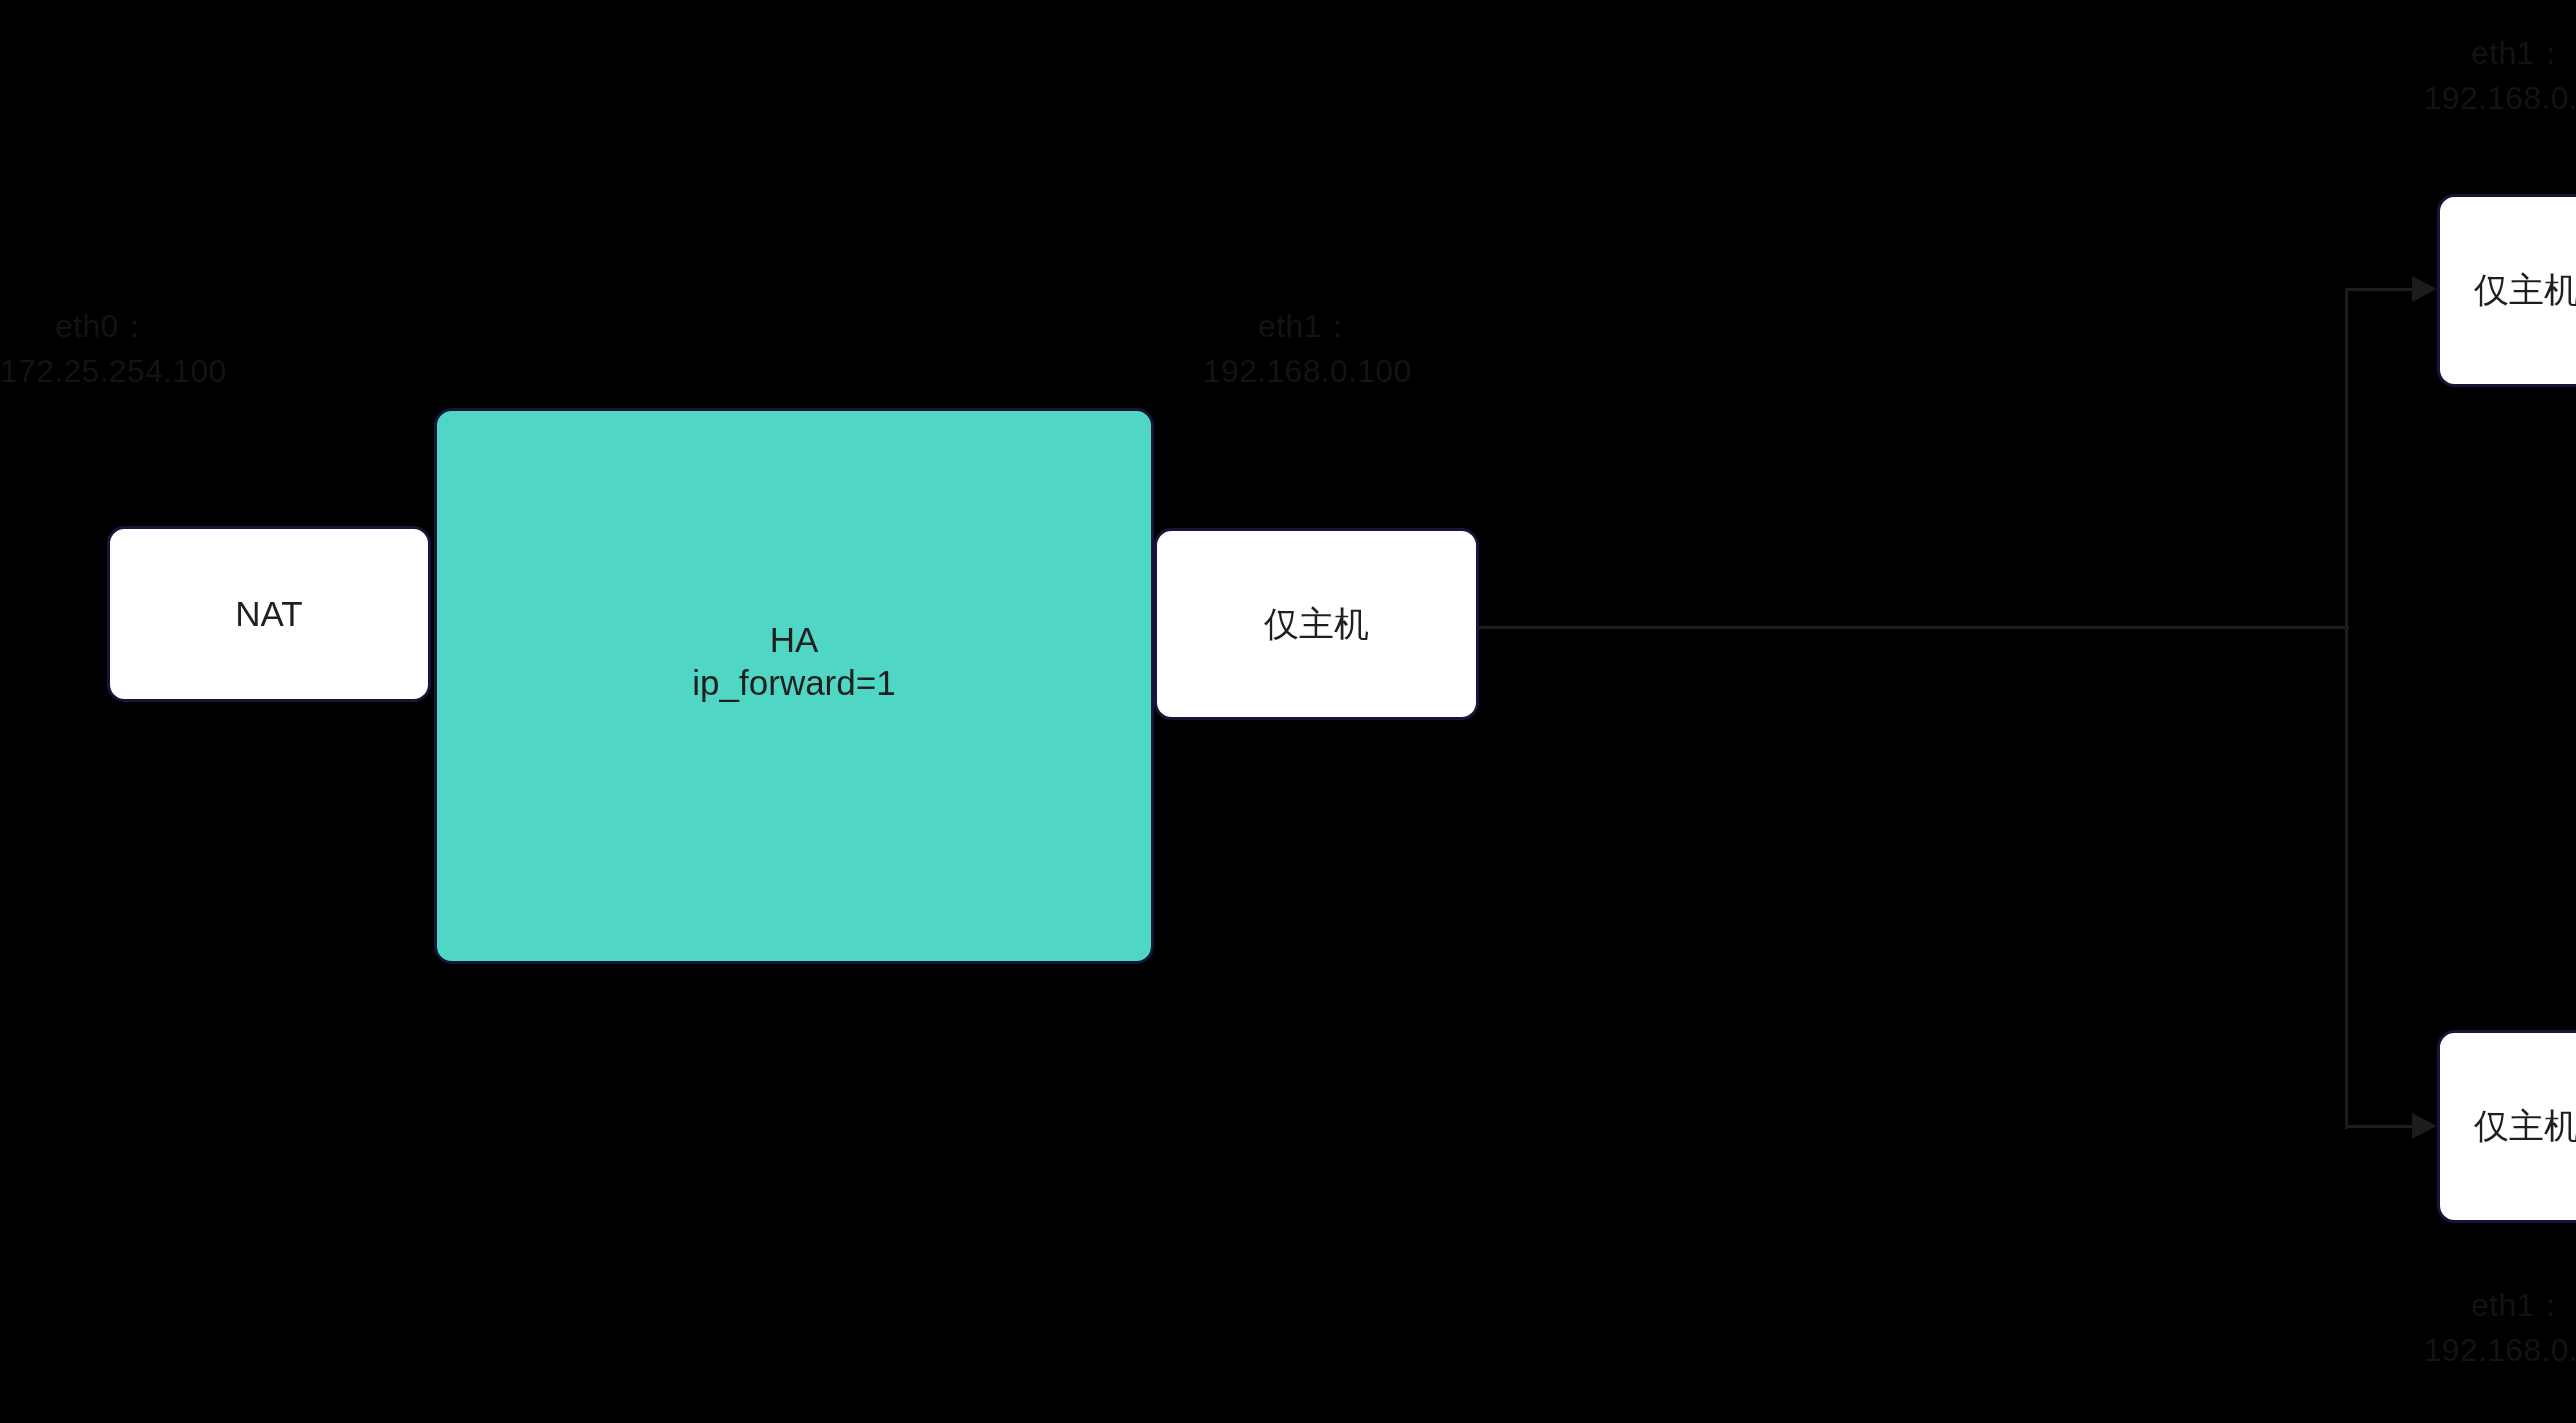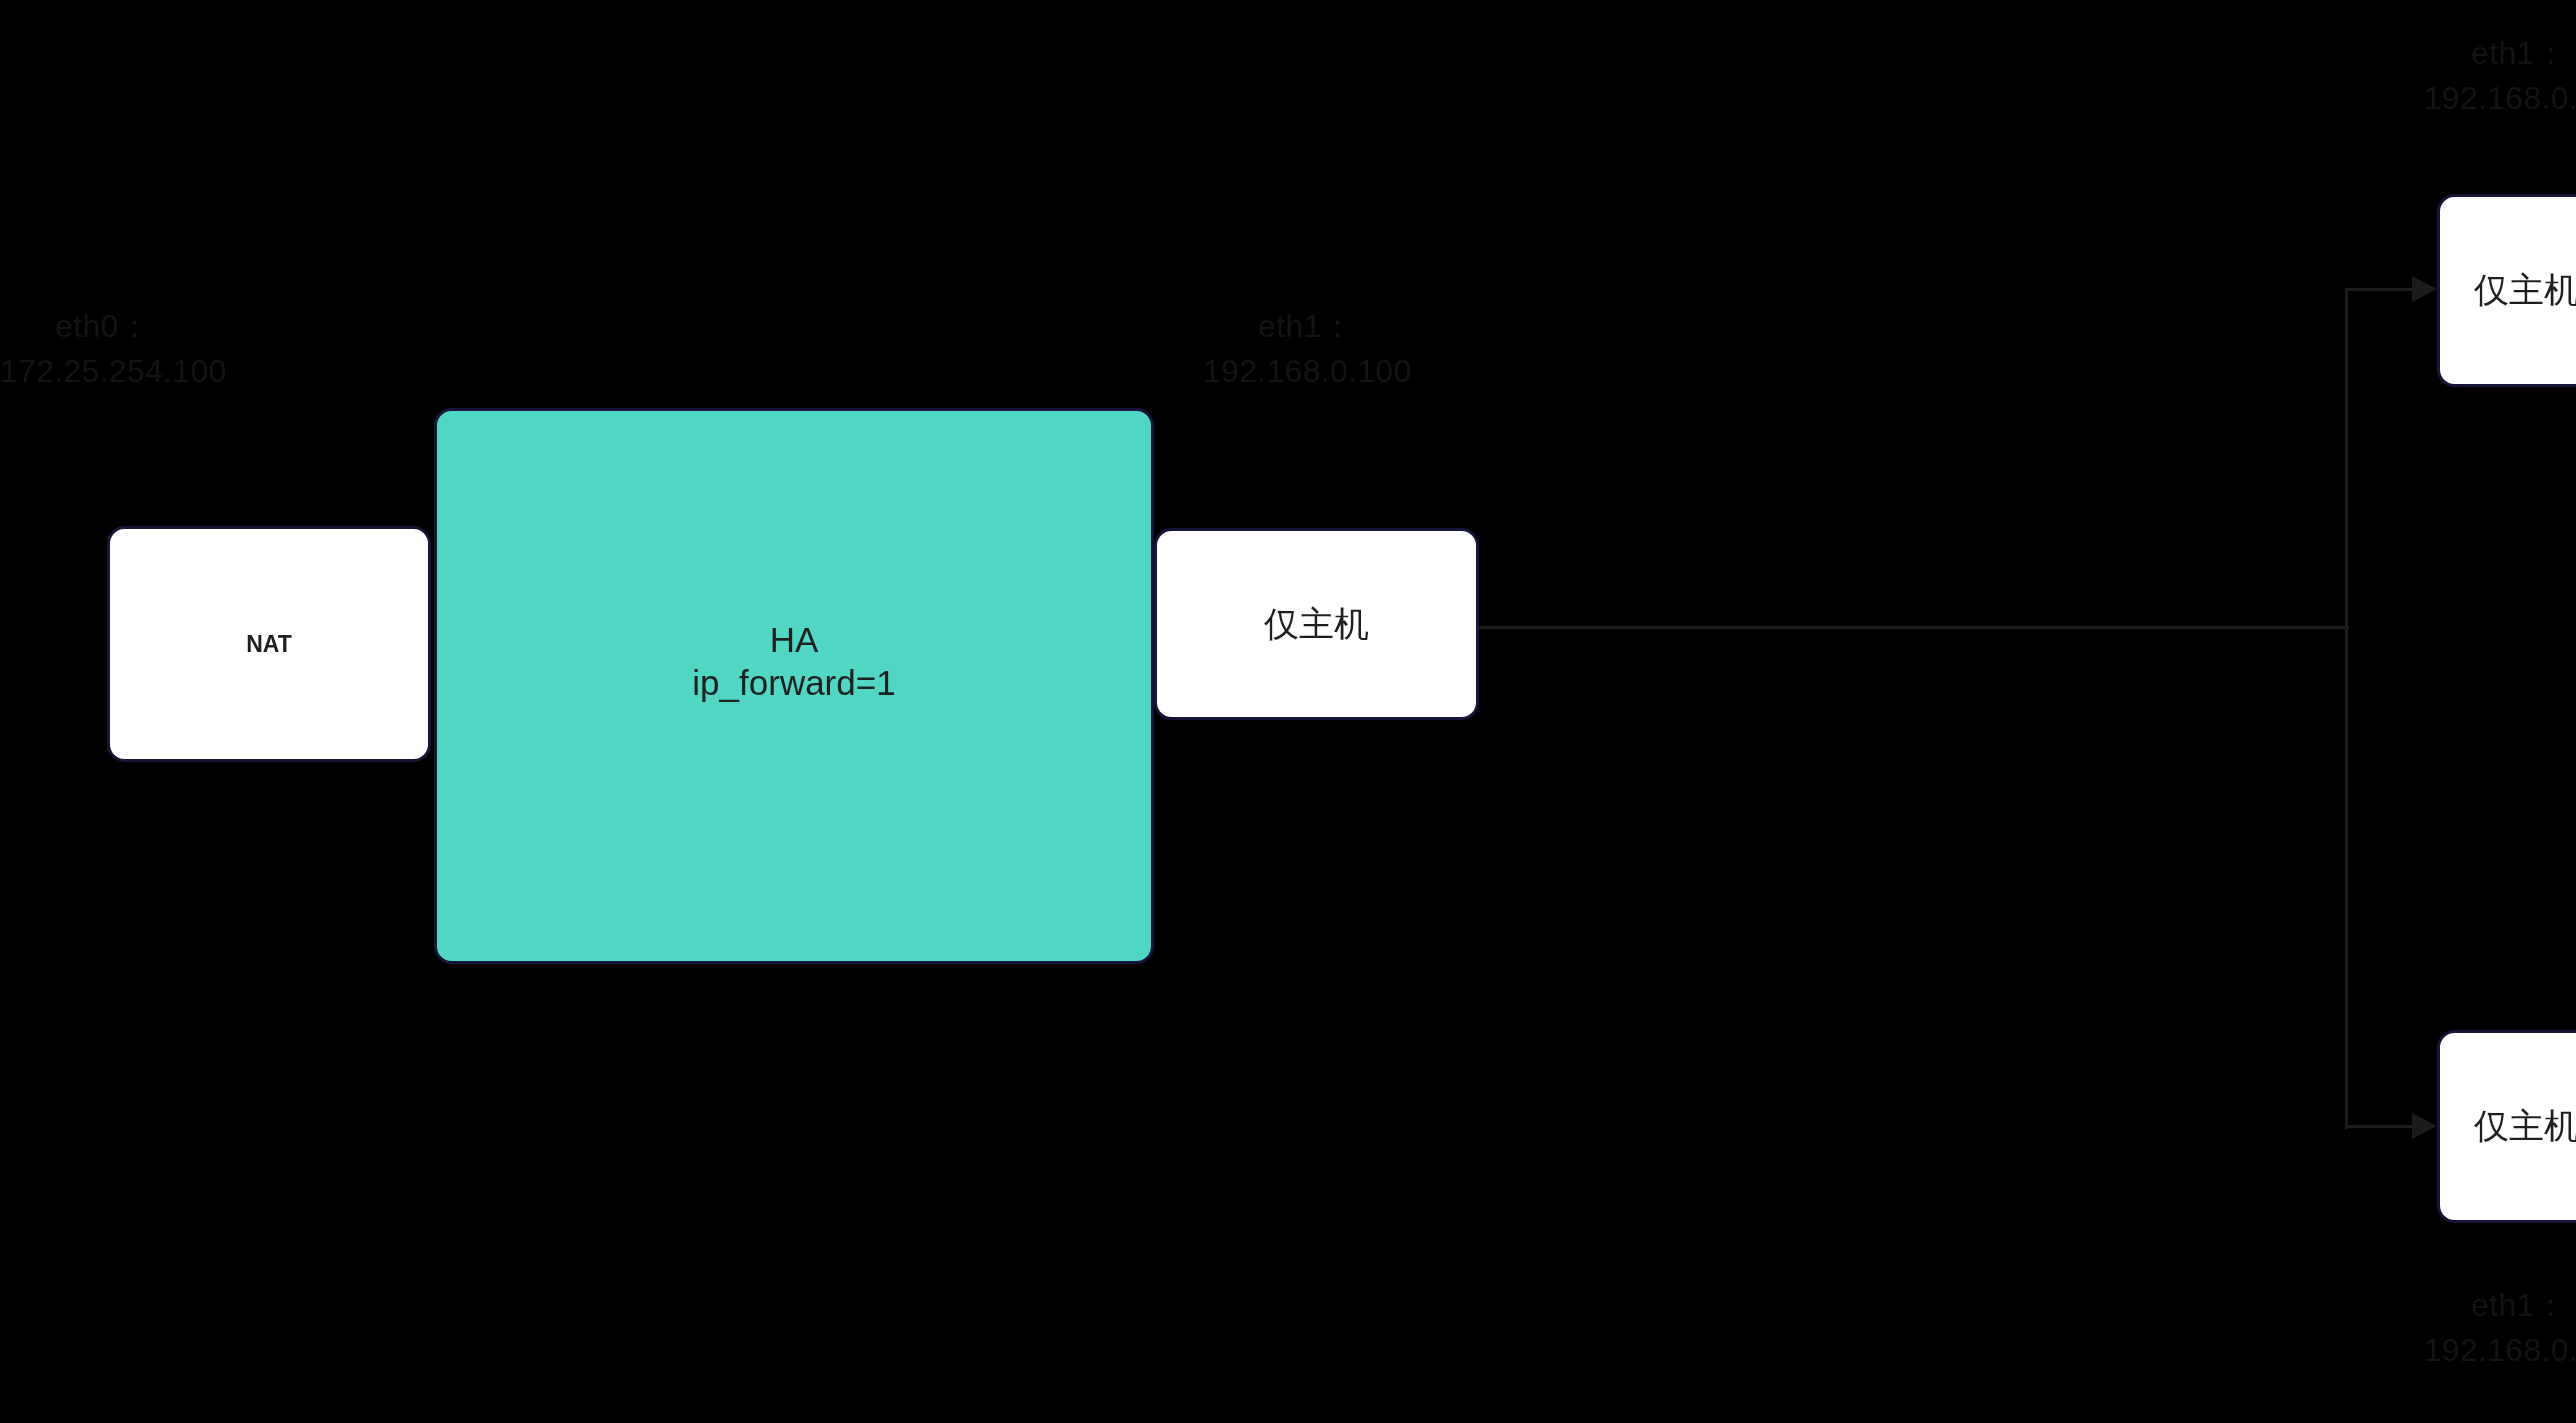--- a/index.html
+++ b/index.html
@@ -36,21 +36,21 @@
   }
   .node.teal {
     background: #4fd6c4;
   }
   .node-label {
     display: block;
     width: 100%;
   }
 
   
-  #node-nat        { left: 107px;  top: 526px; width: 324px;  height: 236px; font-size: 23px; font-weight: bold; }
+  #node-nat        { left: 107px;  top: 526px; width: 324px;  height: 176px; font-size: 35px; }
   #node-ha-router  { left: 434px;  top: 408px;  width: 720px; height: 556px; font-size: 35px;
                      align-items: flex-start; padding-top: 208px; }
   #node-hostonly-c { left: 1154px; top: 528px; width: 325px;  height: 192px; font-size: 35px; }
 
   
   #node-hostonly-t { left: 2437px; top: 194px;  width: 179px;  height: 193px; font-size: 35px; }
 
   
   #node-hostonly-b { left: 2437px; top: 1030px; width: 179px;  height: 193px; font-size: 35px; }
 

